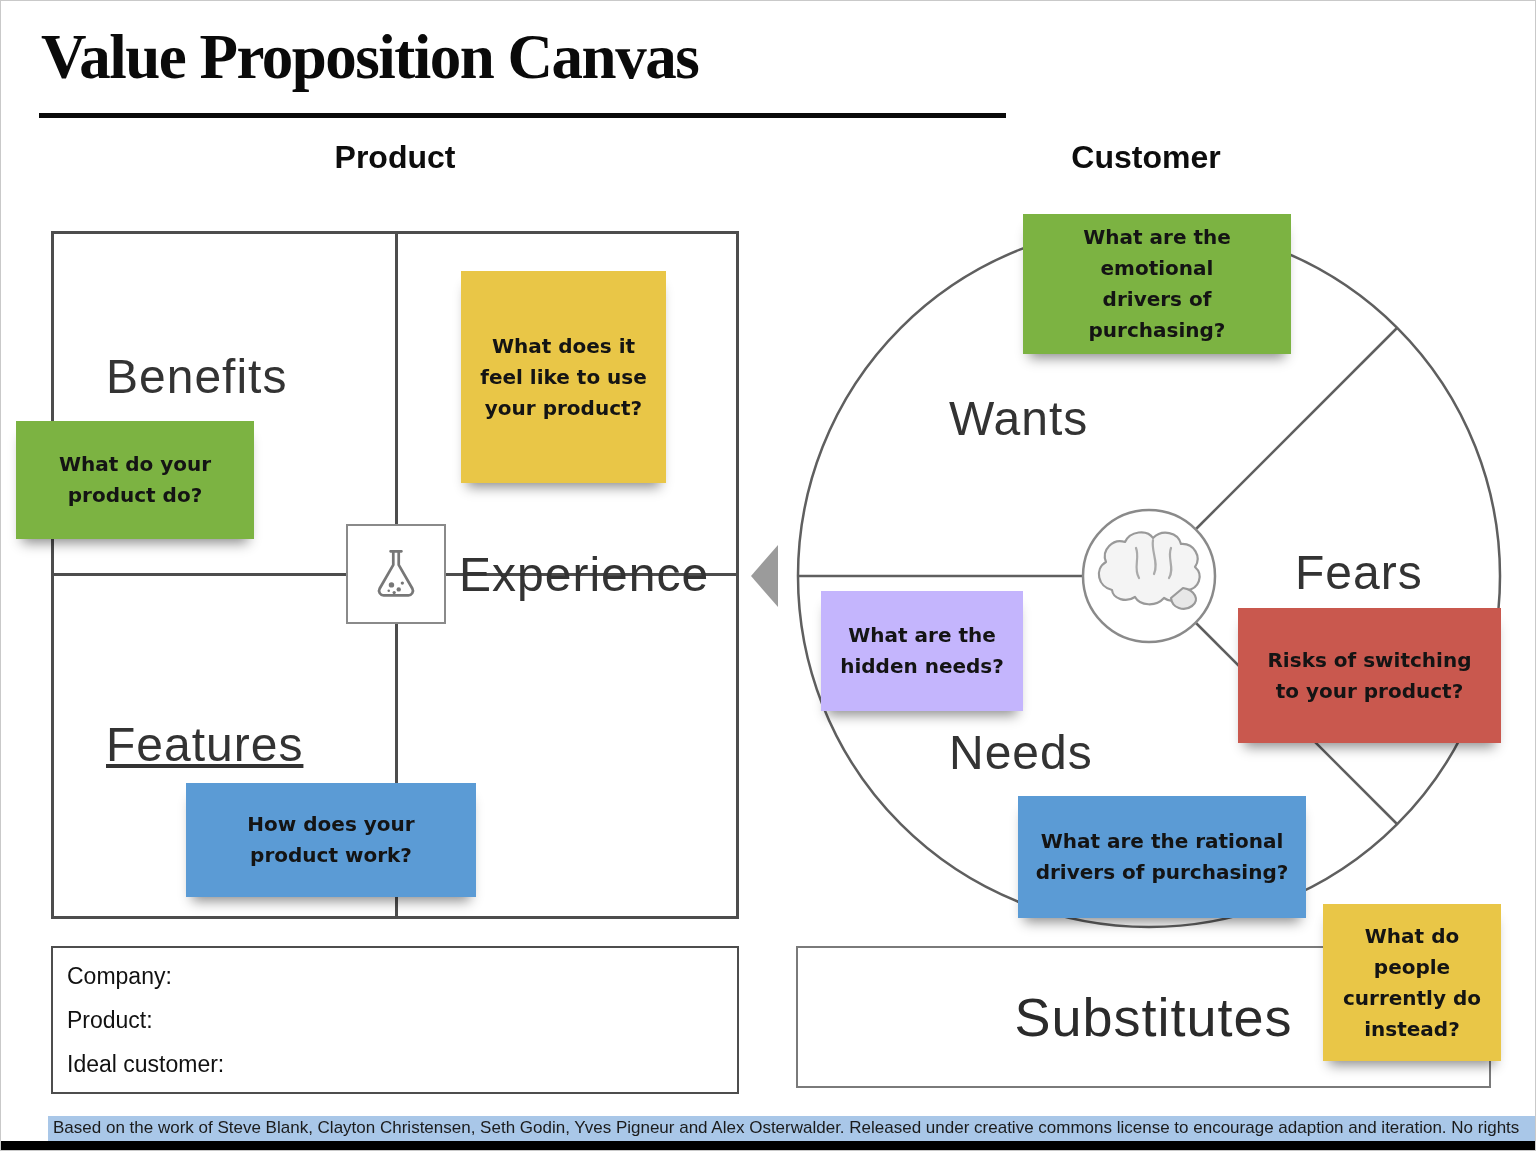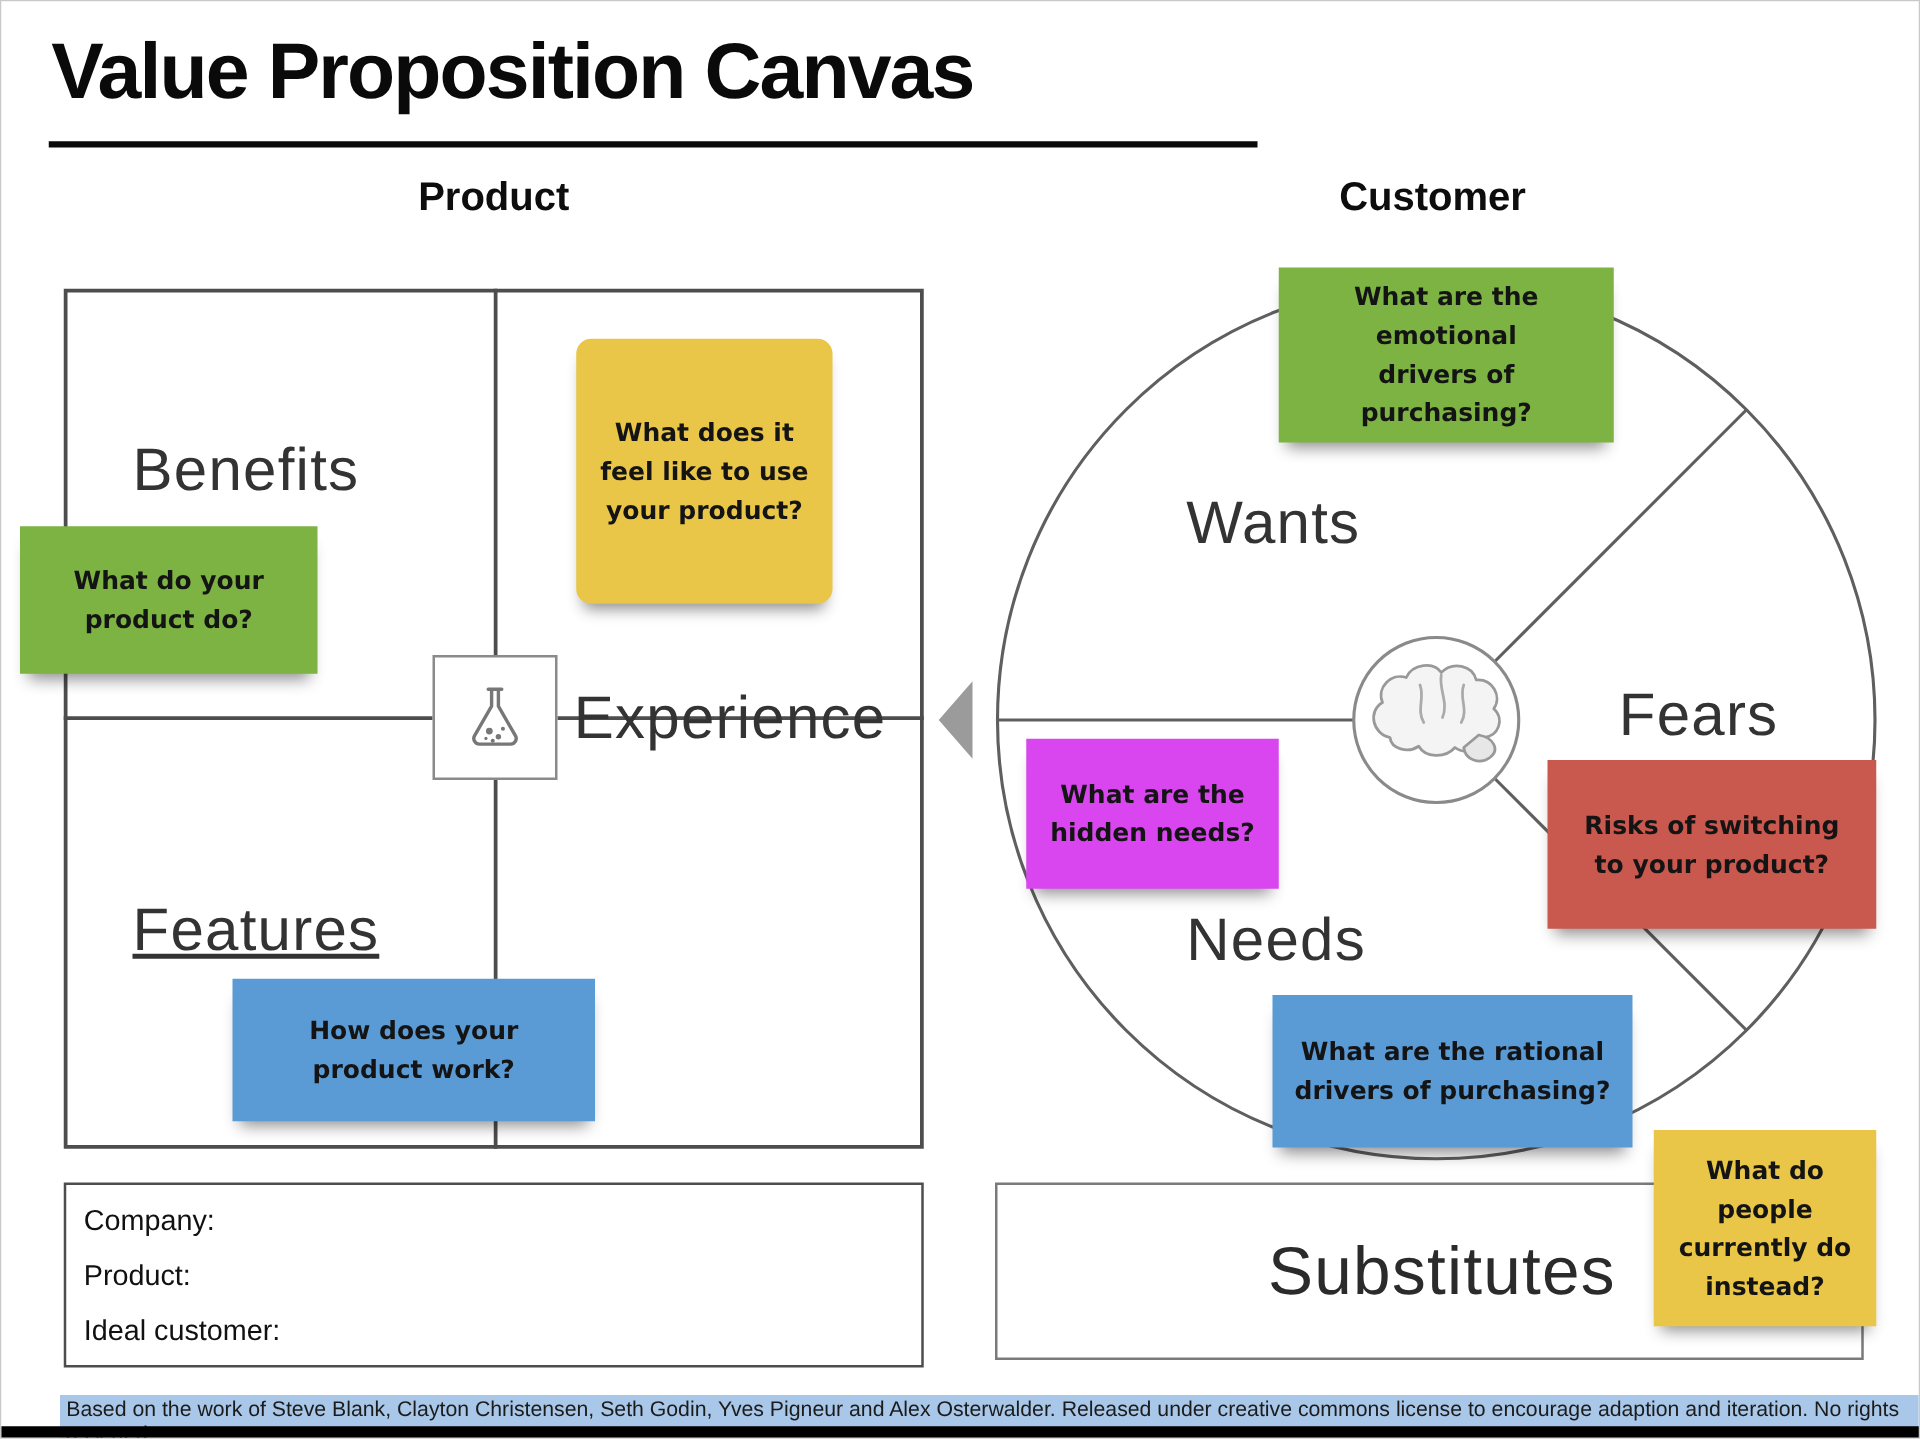--- a/index.html
+++ b/index.html
@@ -11,20 +11,21 @@
     box-sizing:border-box;
     overflow:hidden;
     font-family:"Liberation Sans", sans-serif;
     margin:0 auto;
   }
   .abs{position:absolute;}
   .title{
     left:40px;top:20px;
     font-size:63px;font-weight:800;letter-spacing:-1.5px;
     color:#0a0a0a;
+    font-family:Liberation Serif, serif;
   }
   .title-rule{left:38px;top:112px;width:967px;height:5px;background:#0a0a0a;}
   .col-heading{
     font-size:32px;font-weight:800;color:#0d0d0d;text-align:center;
   }
   .heading-product{left:50px;top:138px;width:688px;}
   .heading-customer{left:800px;top:138px;width:690px;}
 
   .product-box{left:50px;top:230px;width:688px;height:688px;border:3px solid #4d4d4d;box-sizing:border-box;z-index:1;}
   .v-divider{left:394px;top:230px;width:3px;height:688px;background:#4d4d4d;z-index:1;}
@@ -47,21 +48,21 @@
   .sticky{
     position:absolute;z-index:3;
     display:flex;align-items:center;justify-content:center;
     text-align:center;white-space:pre-line;
     font-family:"DejaVu Sans", sans-serif;
     font-weight:bold;font-size:20px;line-height:1.55;color:#141414;
     box-shadow:0 10px 12px -6px rgba(0,0,0,0.45);
     padding:6px 8px;box-sizing:border-box;
   }
   .s-benefits{left:15px;top:420px;width:238px;height:118px;}
-  .s-experience{left:460px;top:270px;width:205px;height:212px;border-radius:12px;}
+  .s-experience{left:460px;top:270px;width:205px;height:212px;}
   .s-features{left:185px;top:782px;width:290px;height:114px;}
   .s-emotional{left:1022px;top:213px;width:268px;height:140px;}
   .s-hidden{left:820px;top:590px;width:202px;height:120px;}
   .s-risks{left:1237px;top:607px;width:263px;height:135px;}
   .s-rational{left:1017px;top:795px;width:288px;height:122px;}
   .s-substitutes{left:1322px;top:903px;width:178px;height:157px;z-index:4;}
 
   .arrow-left{
     left:750px;top:544px;width:0;height:0;z-index:2;
     border-top:31px solid transparent;
@@ -143,21 +144,21 @@
 
   <div class="sticky s-benefits" style="background: rgb(124, 179, 66);">What do your
 product do?</div>
   <div class="sticky s-experience" style="background: rgb(233, 198, 71);">What does it
 feel like to use
 your product?</div>
   <div class="sticky s-features" style="background: rgb(91, 155, 213);">How does your
 product work?</div>
   <div class="sticky s-emotional" style="background: rgb(124, 179, 66);">What are the emotional
 drivers of purchasing?</div>
-  <div class="sticky s-hidden" style="background: #d946ef;">What are the
+  <div class="sticky s-hidden" style="background: #c4b5fd;">What are the
 hidden needs?</div>
   <div class="sticky s-risks" style="background: rgb(201, 88, 78);">Risks of switching
 to your product?</div>
   <div class="sticky s-rational" style="background: rgb(91, 155, 213);">What are the rational
 drivers of purchasing?</div>
   <div class="sticky s-substitutes" style="background: rgb(233, 198, 71);">What do people
 currently do
 instead?</div>
 
   <div class="abs info-box">

